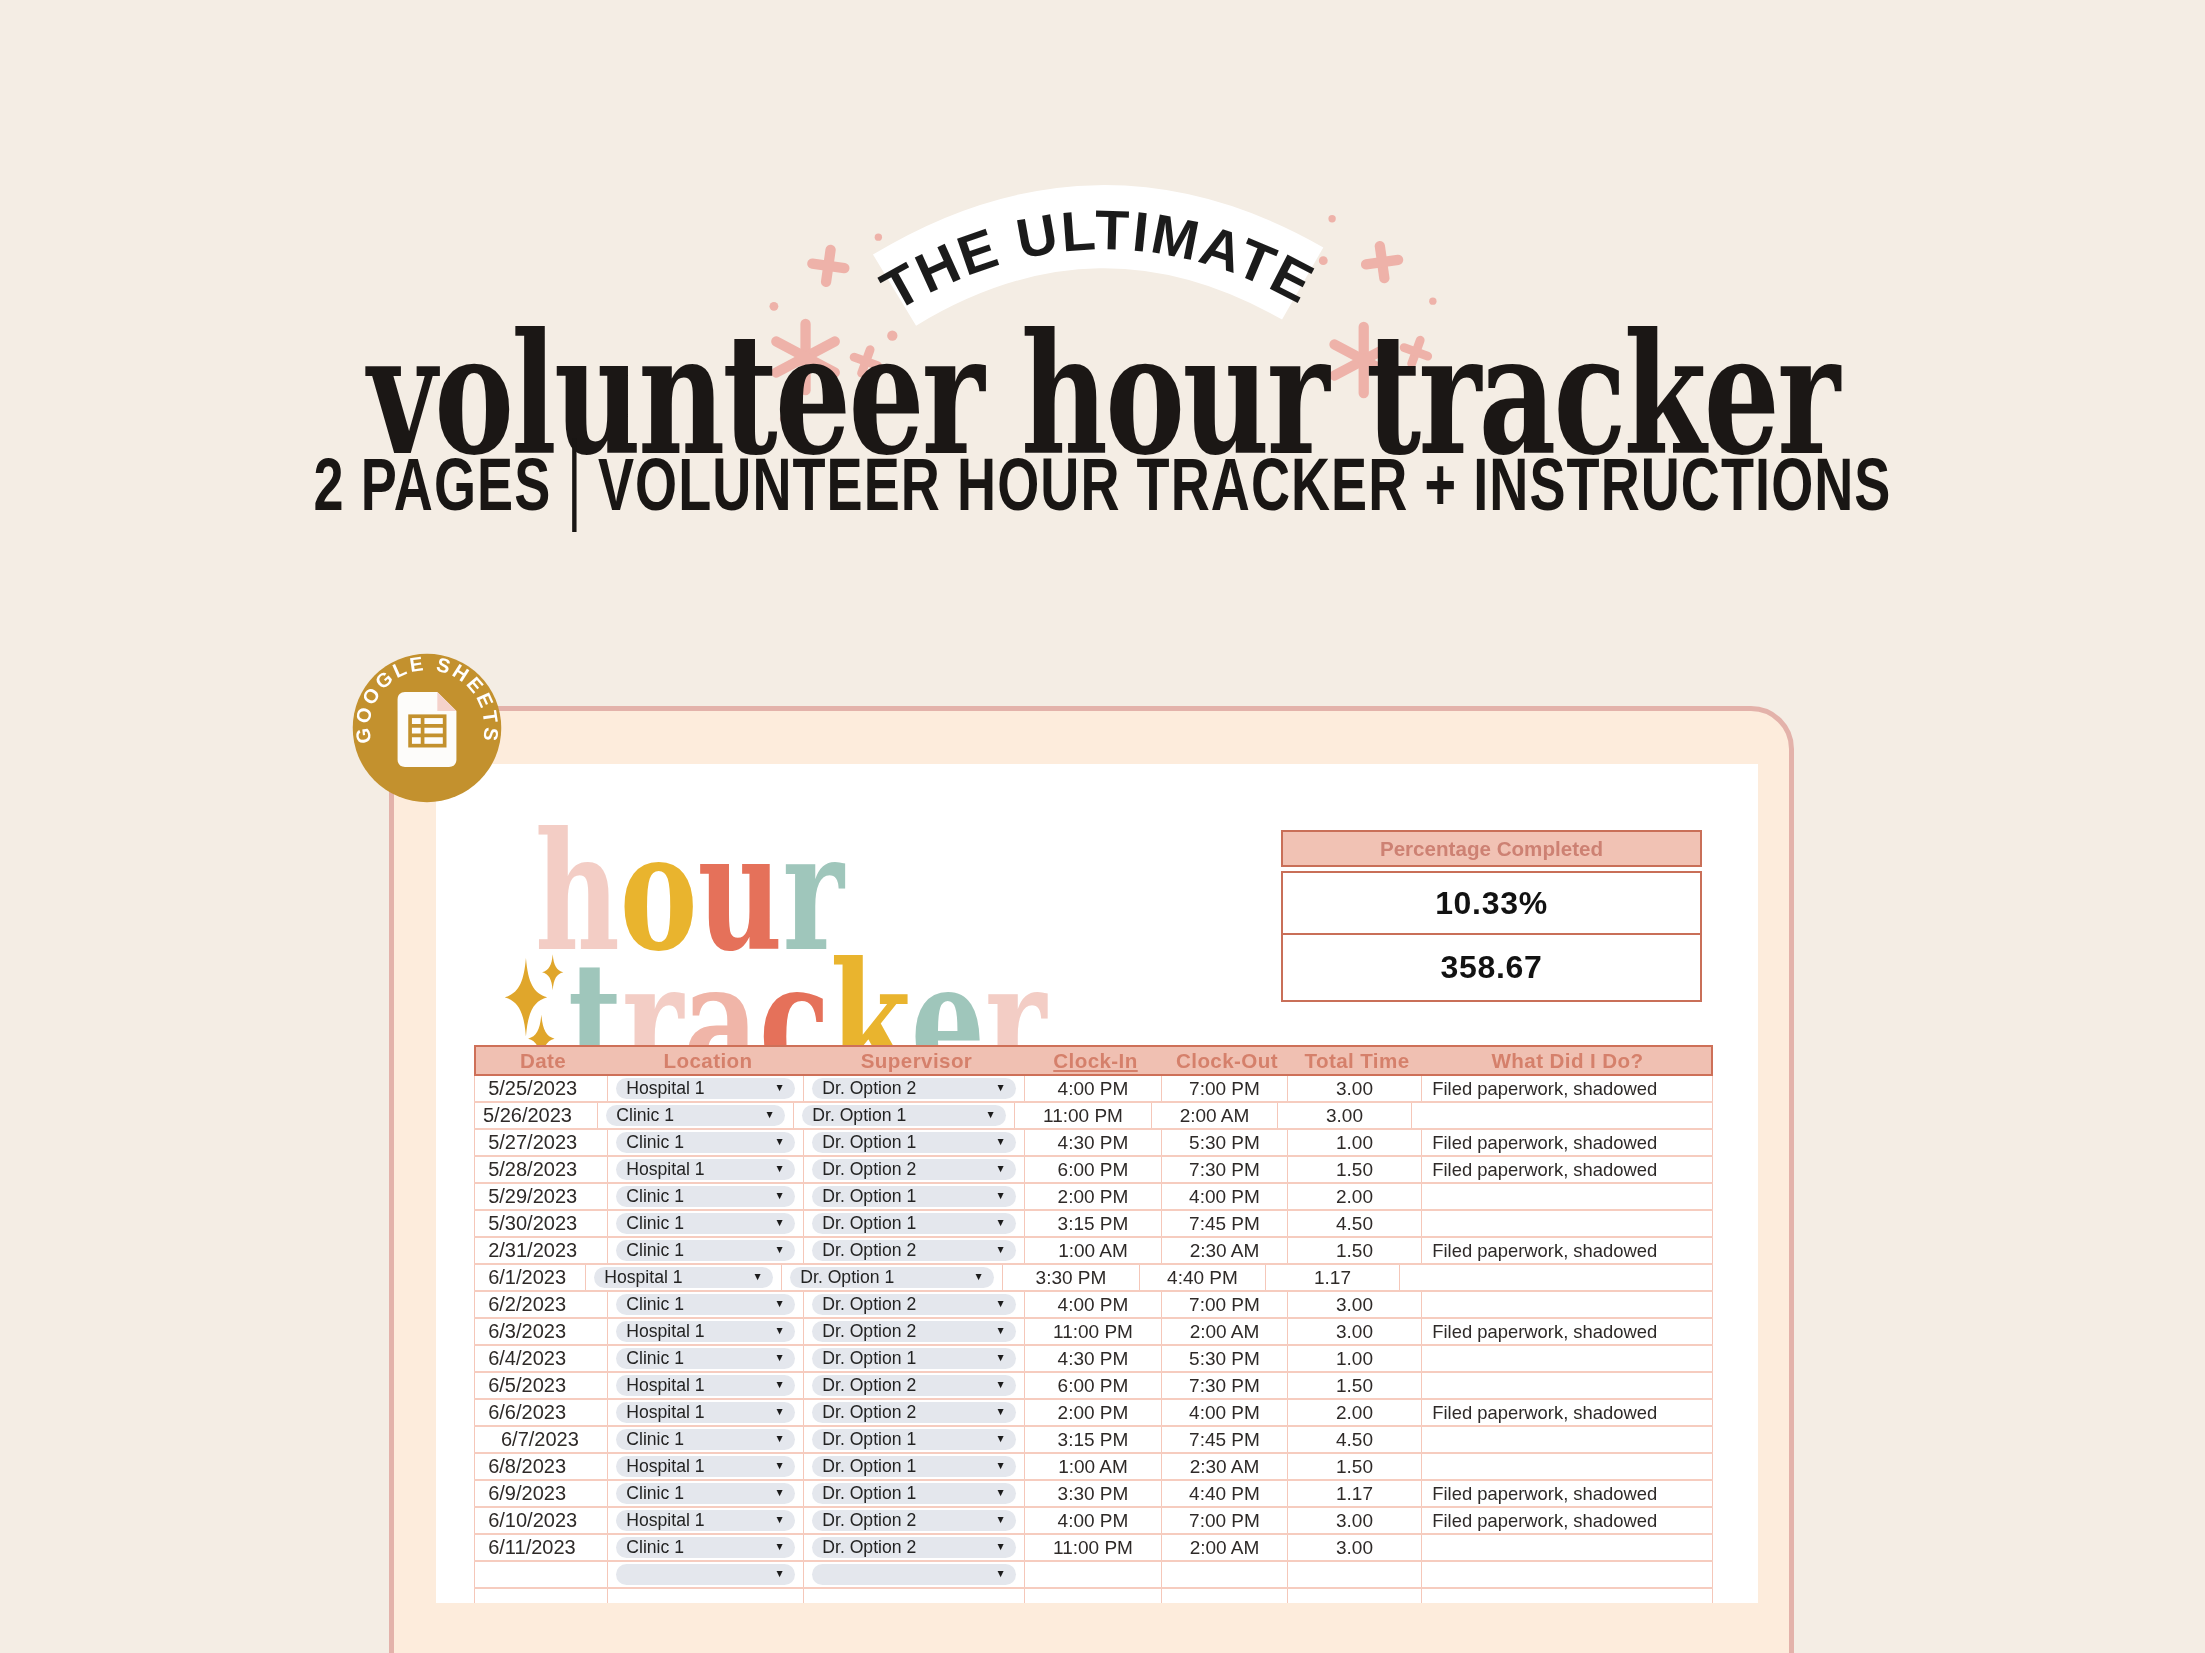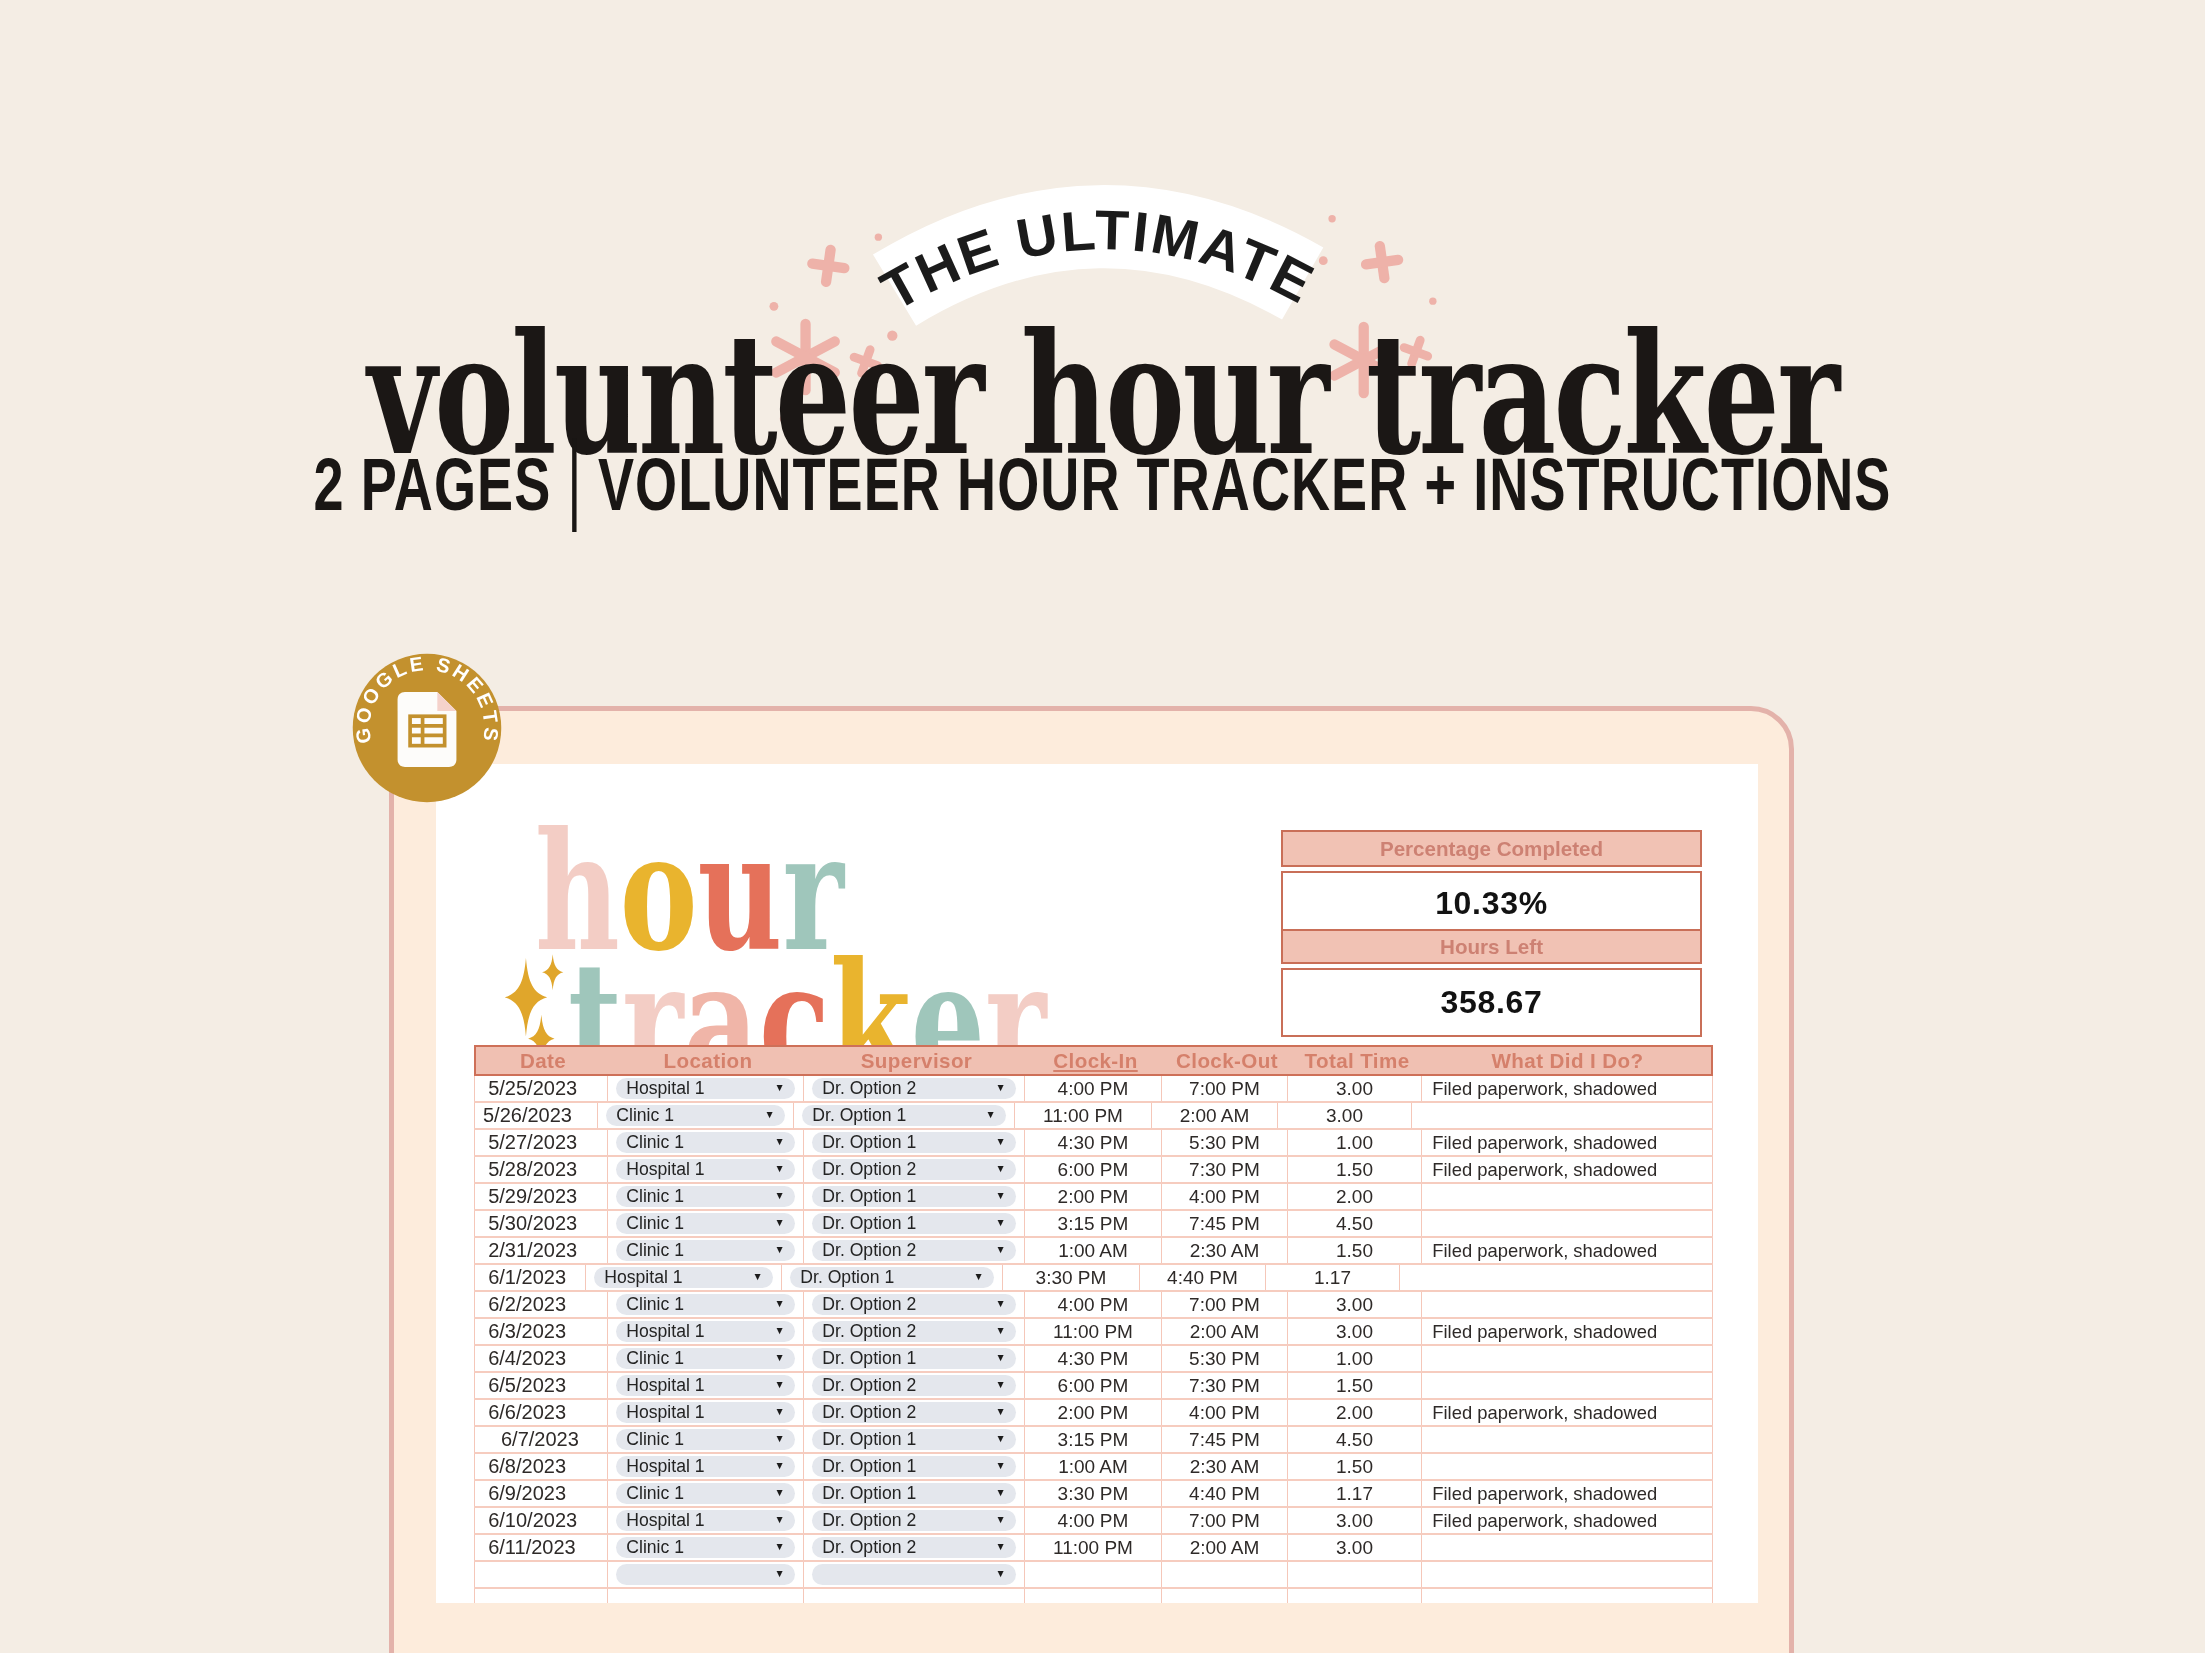--- a/index.html
+++ b/index.html
@@ -131,21 +131,20 @@
         <path transform="translate(56,0) scale(0.29,0.49)" d="M50 0 C55 32 68 45 100 50 C68 55 55 68 50 100 C45 68 32 55 0 50 C32 45 45 32 50 0 Z"></path>
         <path transform="translate(37,82) scale(0.36,0.66)" d="M50 0 C55 32 68 45 100 50 C68 55 55 68 50 100 C45 68 32 55 0 50 C32 45 45 32 50 0 Z"></path>
       </g>
     </svg>
 
     <div class="stat-box" id="stat-0">
       <div class="stat-head">Percentage Completed</div>
       <div class="stat-value">10.33%</div>
     </div>
     <div class="stat-box" id="stat-1">
-      <div class="stat-head">Hours Left</div>
       <div class="stat-value">358.67</div>
     </div>
 
     <div class="table">
       <div class="thead" id="thead">
           <div class="th" style="width: 134px;">Date</div>
           <div class="th" style="width: 196px;">Location</div>
           <div class="th" style="width: 221px;">Supervisor</div>
           <div class="th" style="width: 137px; text-decoration: underline;">Clock-In</div>
           <div class="th" style="width: 126px;">Clock-Out</div>

